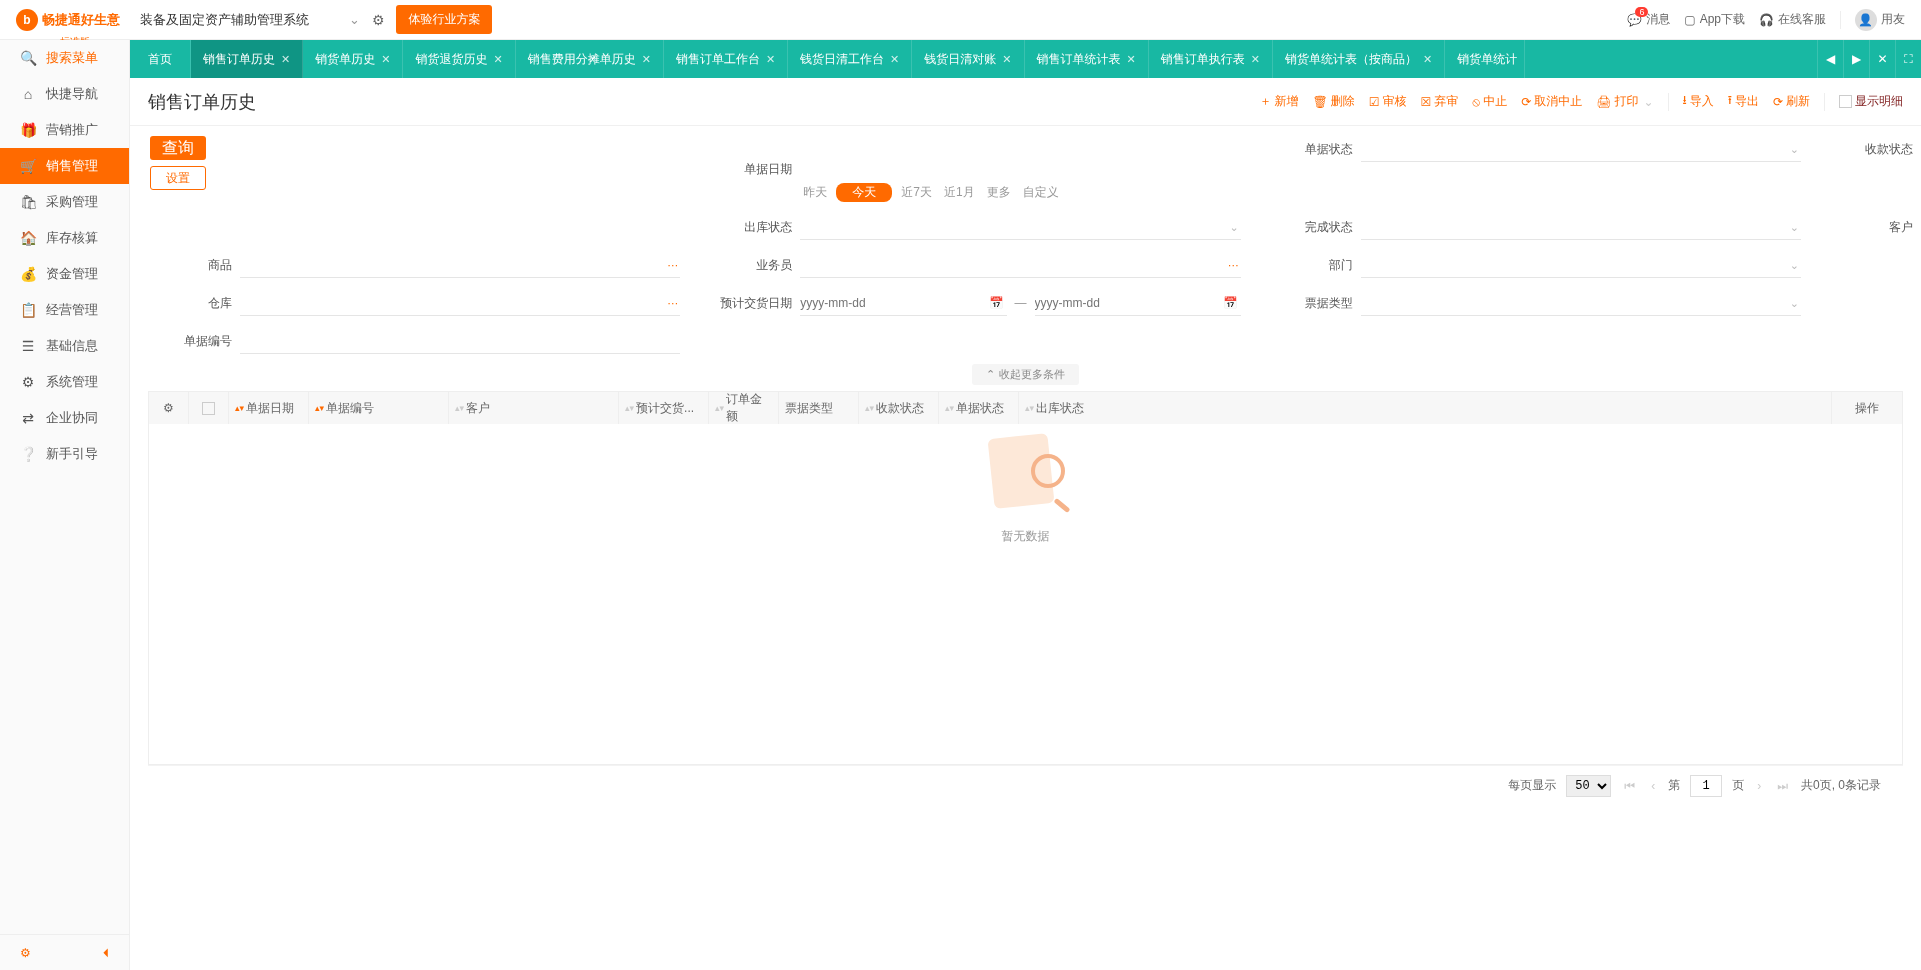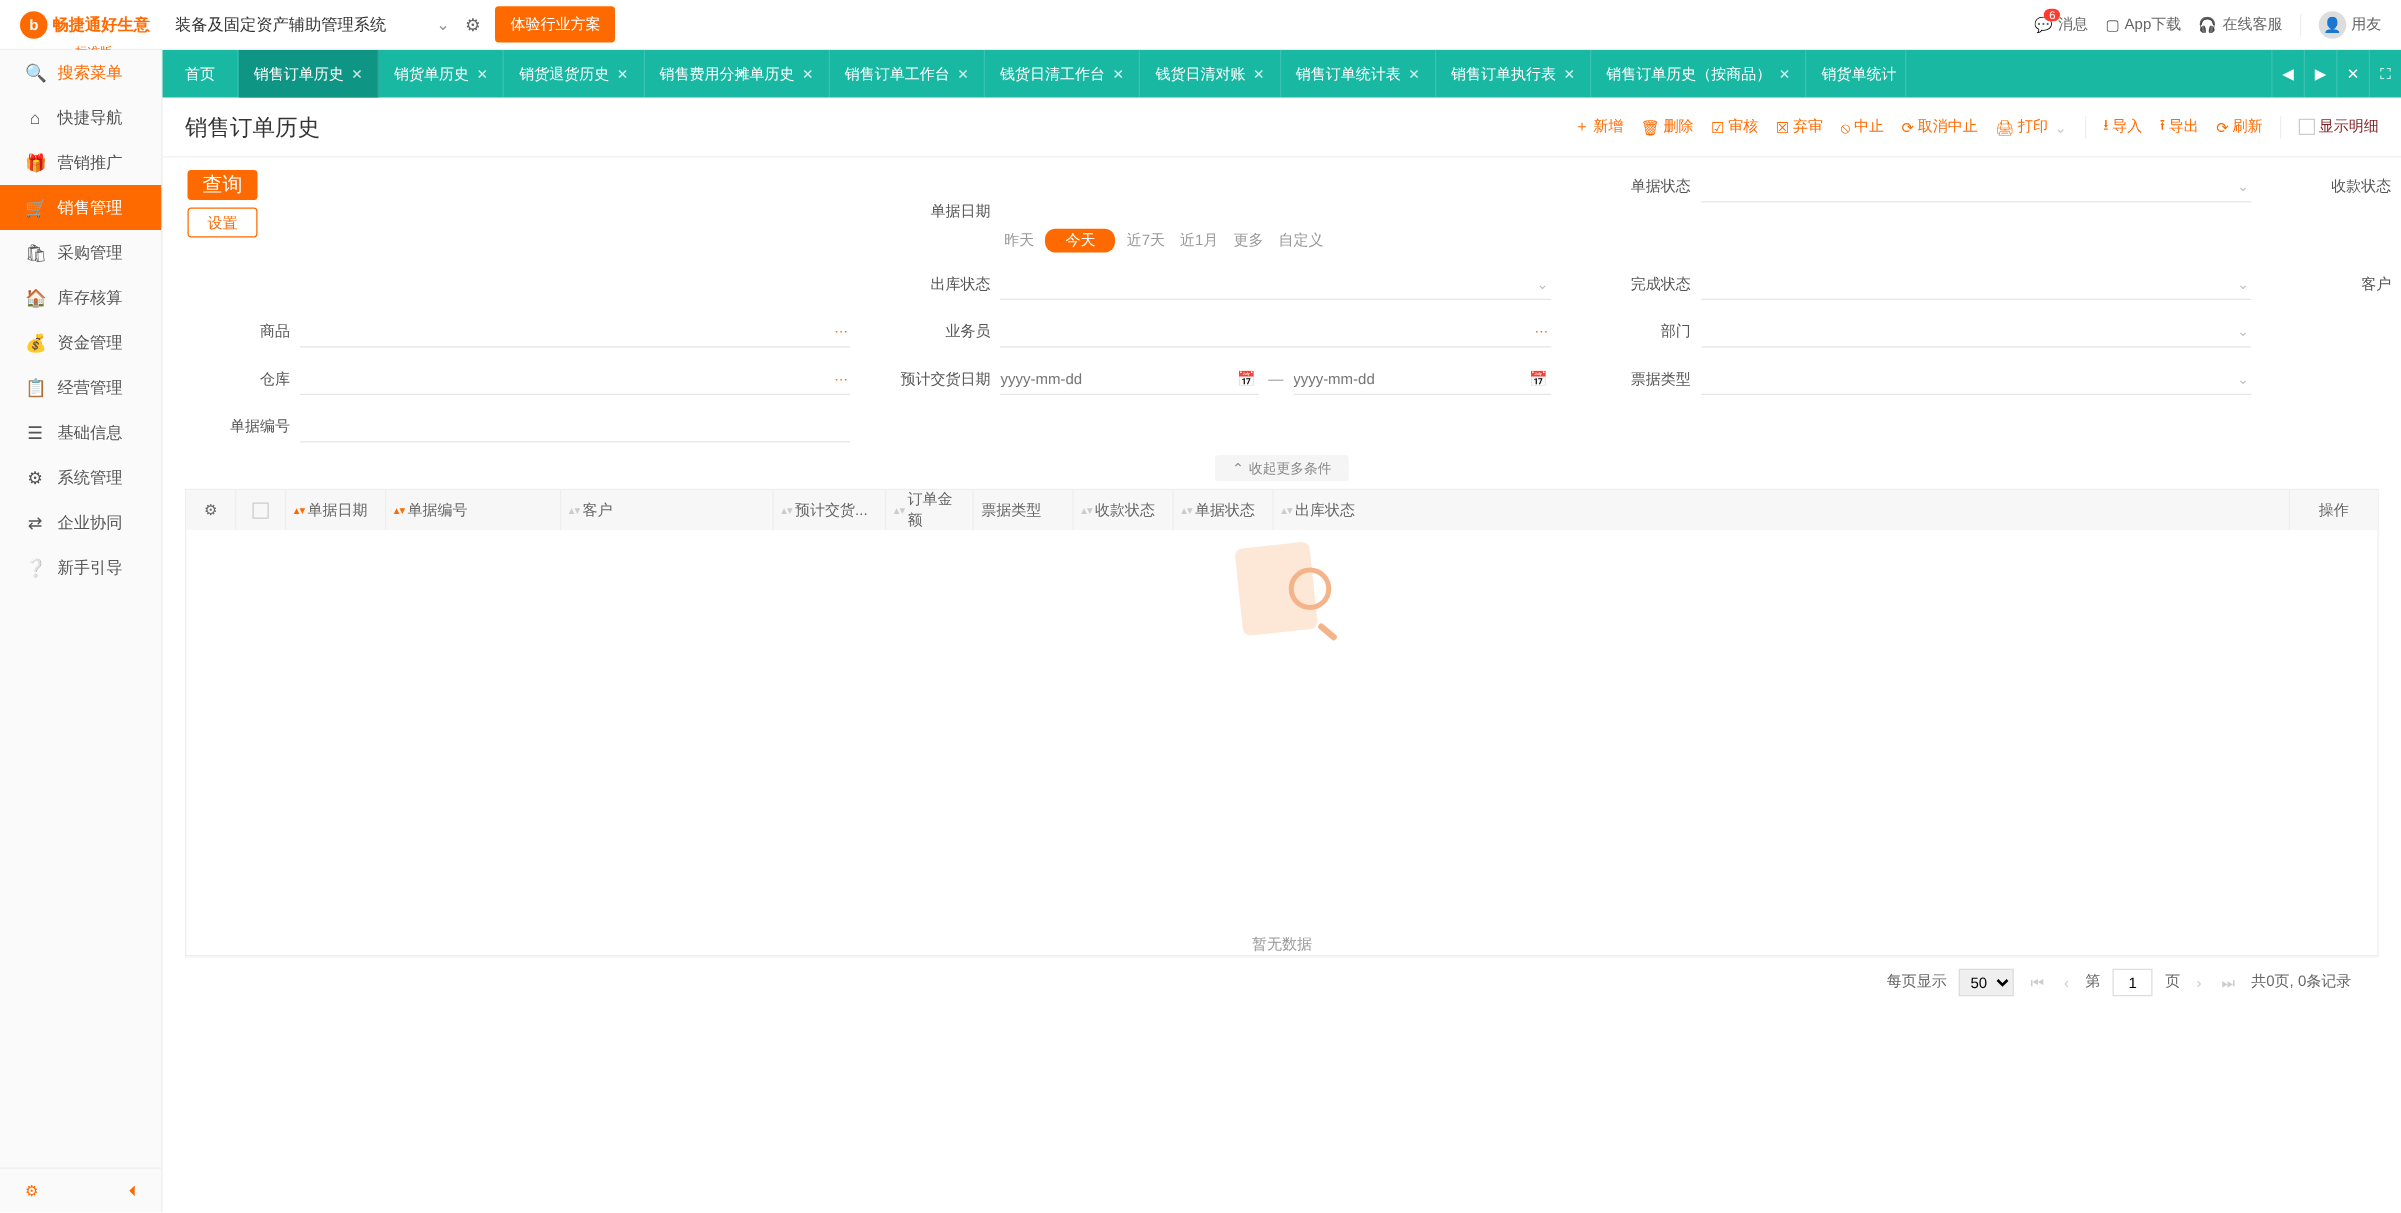--- a/index.html
+++ b/index.html
@@ -81,29 +81,29 @@
 .collapse-btn { display: inline-flex; align-items: center; gap: 4px; background: #f5f5f5; color: #888; font-size: 11px; padding: 3px 14px; border-radius: 3px; cursor: pointer; }
 
 
 .table-wrap { margin: 0 18px; border: 1px solid #eee; }
 .thead { display: flex; background: #f7f7f7; height: 32px; align-items: center; font-size: 12px; color: #666; }
 .th { border-right: 1px solid #eee; height: 100%; display: flex; align-items: center; padding: 0 6px; gap: 2px; }
 .th .sort { color: #ccc; font-size: 9px; display: flex; flex-direction: column; line-height: 6px; }
 .th .sort.orange { color: #ff6a00; }
 .th.gear-col { width: 40px; justify-content: center; }
 .th.check-col { width: 40px; justify-content: center; }
-.empty-area { height: 340px; display: flex; flex-direction: column; align-items: center; justify-content: space-between; color: #999; font-size: 12px; }
+.empty-area { height: 340px; display: flex; flex-direction: column; align-items: center; justify-content: flex-start; color: #999; font-size: 12px; }
 .empty-img { width: 90px; height: 90px; margin-bottom: 14px; position: relative; }
 .empty-img .paper { position: absolute; left: 10px; top: 12px; width: 60px; height: 70px; background: #fde8d8; border-radius: 6px; transform: rotate(-6deg); }
 .empty-img .mag { position: absolute; right: 6px; top: 30px; width: 34px; height: 34px; border: 4px solid #f5b38a; border-radius: 50%; }
 .empty-img .handle { position: absolute; right: 0; bottom: 6px; width: 18px; height: 5px; background: #f5b38a; transform: rotate(40deg); border-radius: 3px; }
 
 
 .pager { height: 40px; display: flex; align-items: center; justify-content: flex-end; padding: 0 22px; gap: 10px; font-size: 12px; color: #666; border-top: 1px solid #f3f3f3; margin: 0 18px; }
-.pager select, .pager input { border: 1px solid #ddd; height: 22px; font-size: 12px; padding: 0 4px; }
+.pager select, .pager input { border: 1px solid #ddd; height: 22px; font-size: 12px; padding: 0 4px; font-family: Liberation Mono, monospace; }
 .pager .pg-input { width: 32px; text-align: center; }
 .pager .nav-btn { color: #ccc; cursor: pointer; padding: 0 3px; }
 
 </style>
 </head>
 <body>
 
 <div class="app">
 
   <div class="top-header">
@@ -233,21 +233,21 @@
           </div>
         <div class="tab">
             <span>销售订单统计表</span>
             <span class="close">✕</span>
           </div>
         <div class="tab">
             <span>销售订单执行表</span>
             <span class="close">✕</span>
           </div>
         <div class="tab">
-            <span>销售订单历史（按商品）</span>
+            <span>销货单统计表（按商品）</span>
             <span class="close">✕</span>
           </div>
         <div class="tab" style="max-width:80px;overflow:hidden">
             <span>销货单统计</span>
           </div>
         <div class="tabs-right">
           <div class="tbtn">◀</div>
           <div class="tbtn">▶</div>
           <div class="tbtn">✕</div>
           <div class="tbtn">⛶</div>

